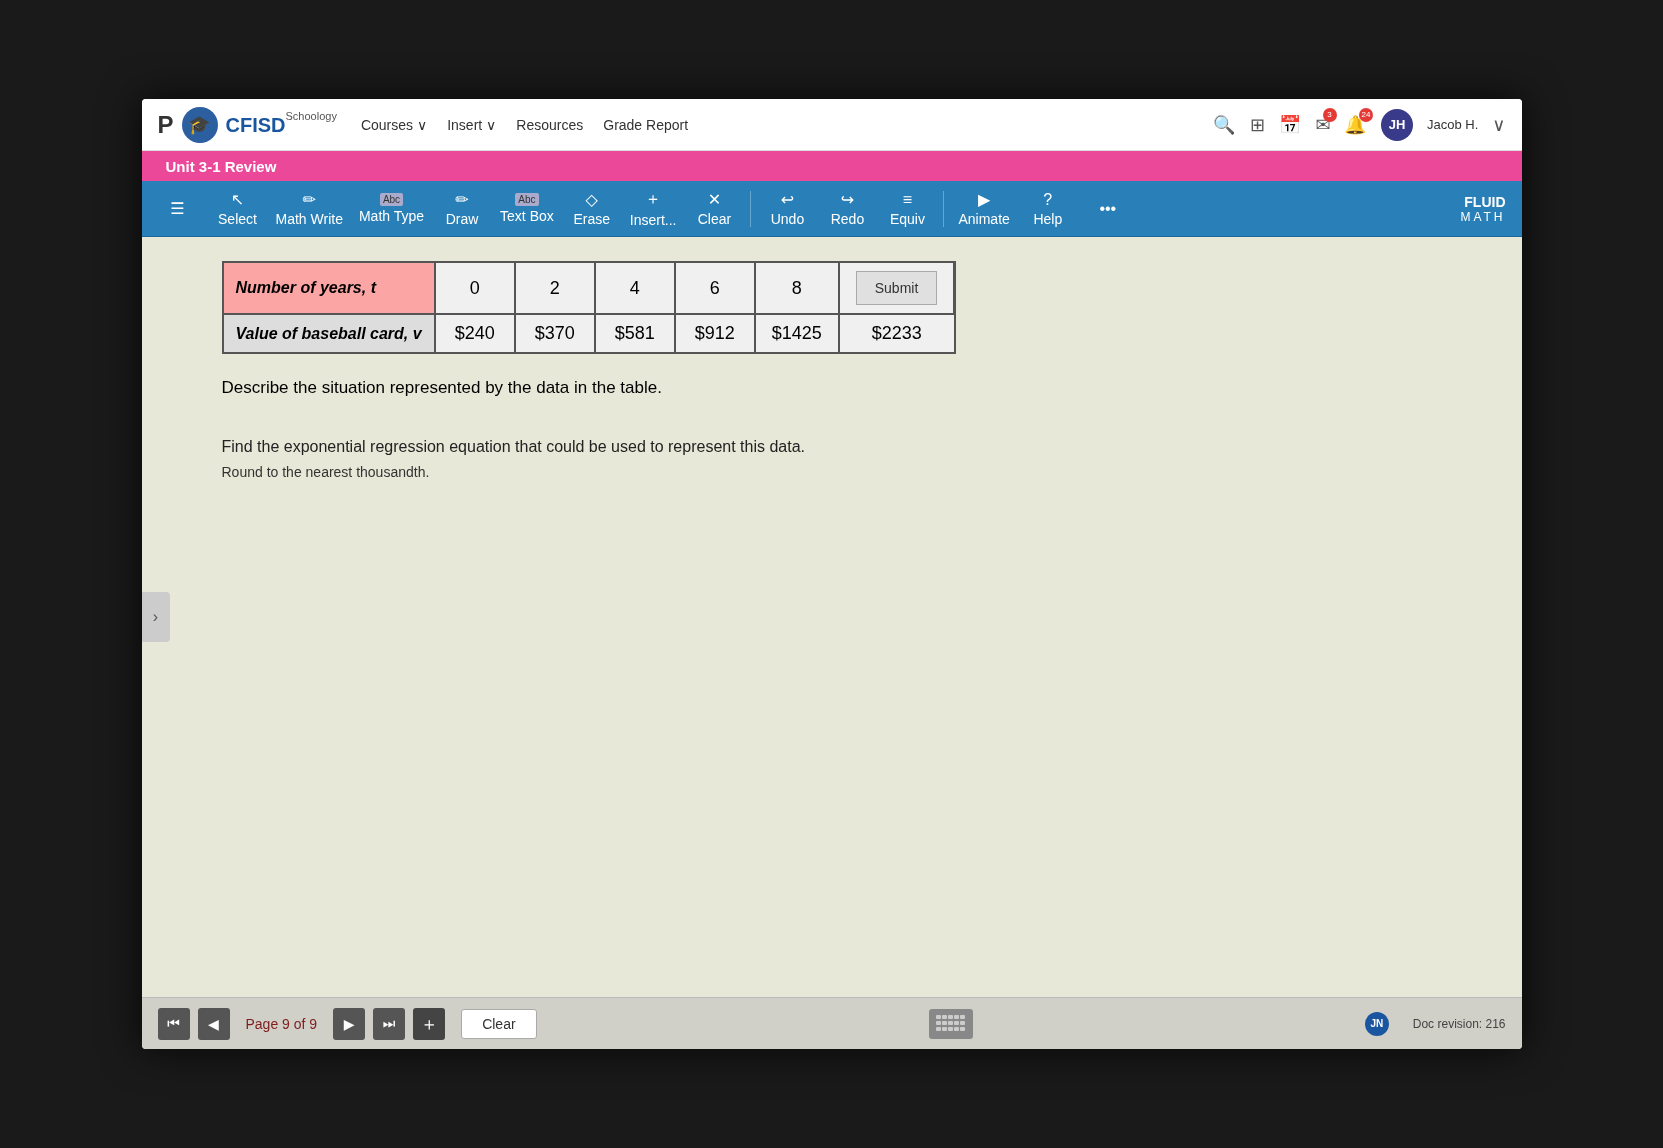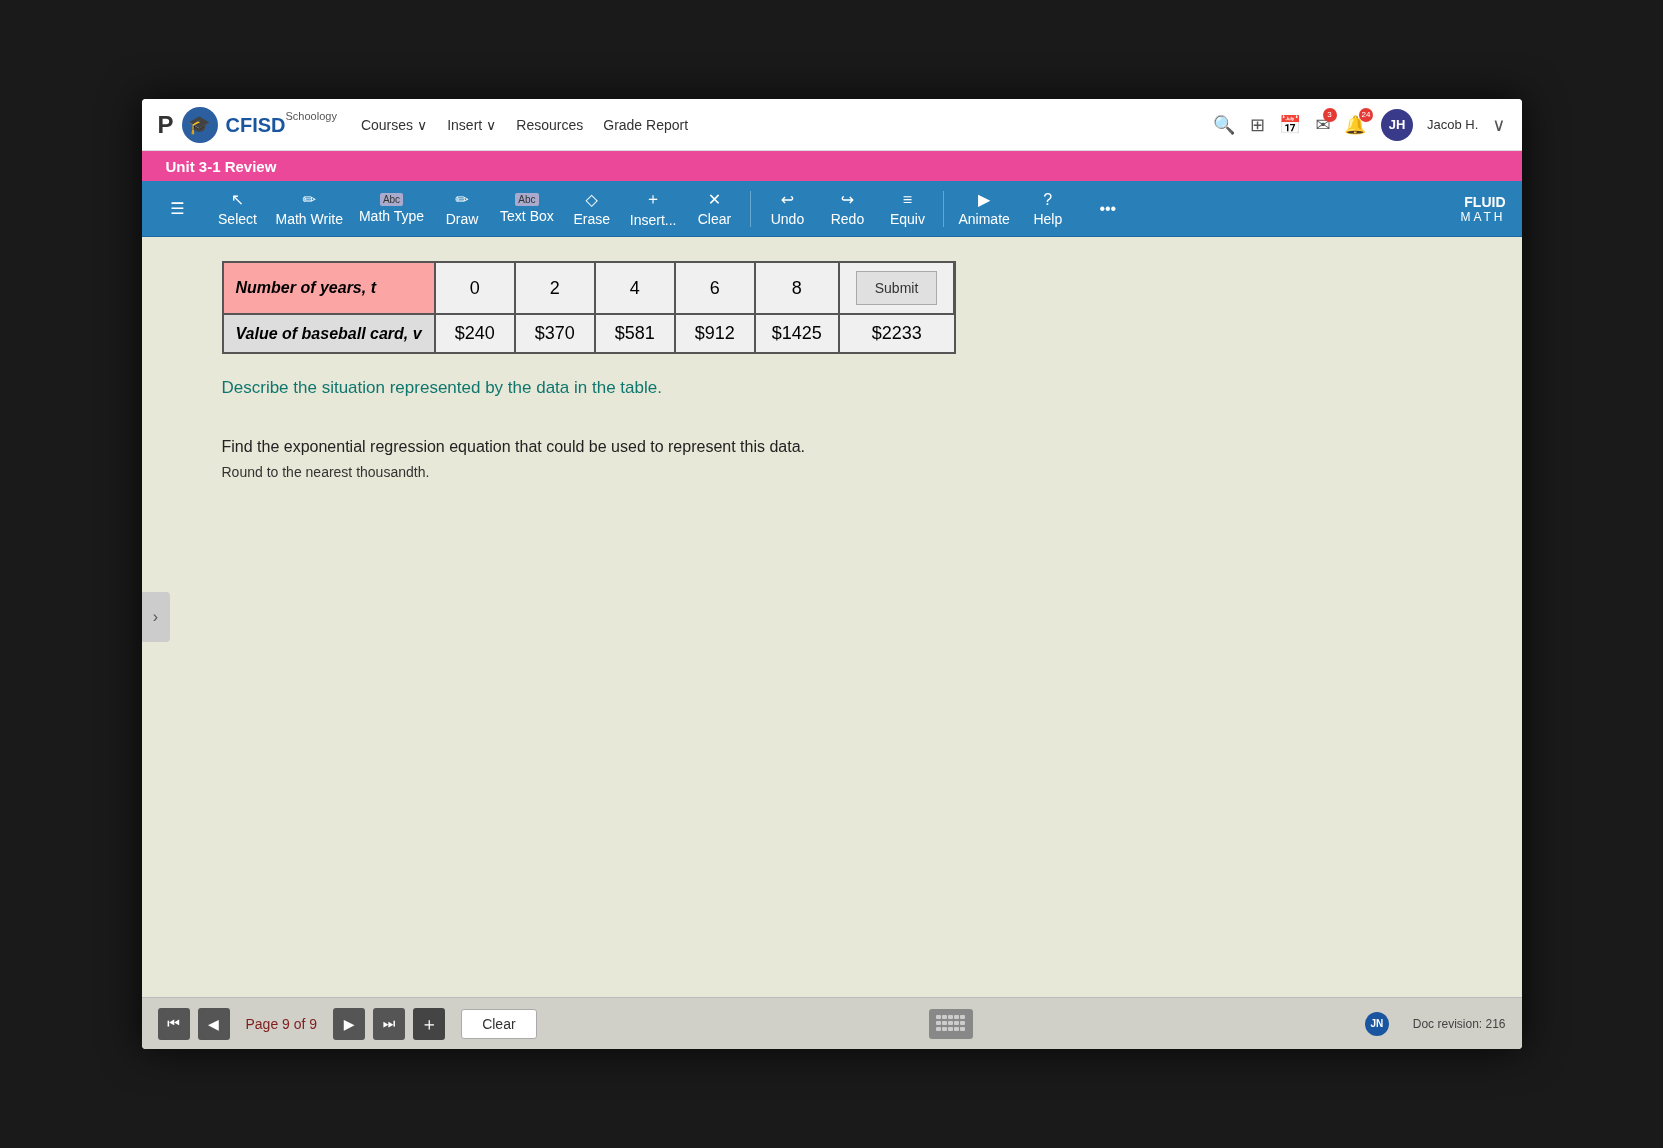--- a/index.html
+++ b/index.html
@@ -238,21 +238,21 @@
       background: #e0e0e0;
       border: 1px solid #aaa;
       padding: 8px 18px;
       border-radius: 0;
       font-size: 14px;
       cursor: pointer;
       color: #333;
     }
     .question-text {
       font-size: 17px;
-      color: #0f766e;
+      color: #000000;
       margin-bottom: 16px;
       margin-left: 40px;
     }
     .answer-area {
       margin-left: 40px;
       margin-top: 40px;
     }
     .answer-label {
       font-size: 16px;
       color: #222;

